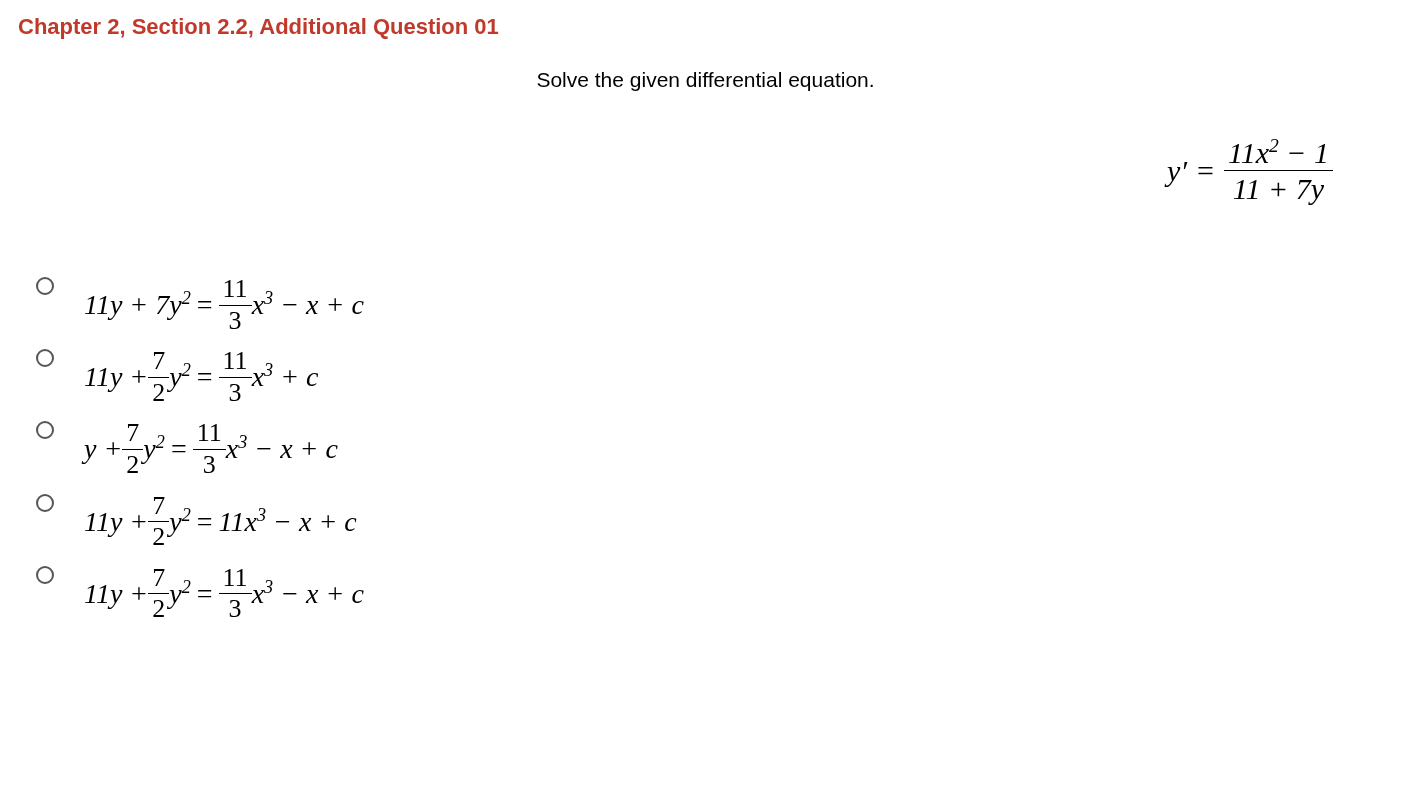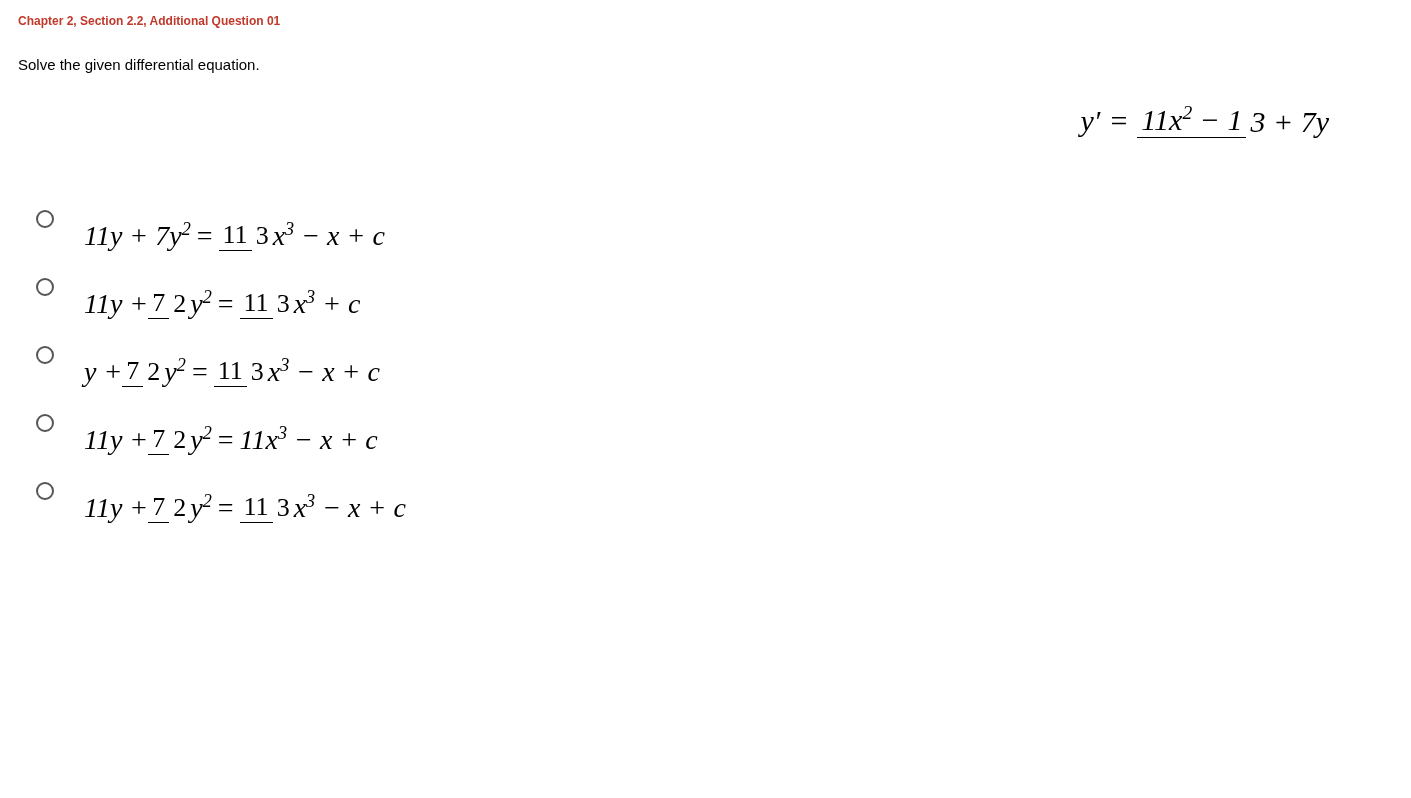--- a/index.html
+++ b/index.html
@@ -8,45 +8,46 @@
     font-family: Verdana, Geneva, sans-serif;
     font-size: 16px;
     color: #000;
     background: #fff;
     width: 1411px;
     box-sizing: border-box;
   }
   .title {
     color: #c0392b;
     font-weight: bold;
-    font-size: 12px;
+    font-size: 22px;
     margin: 0 0 28px 0;
   }
   .prompt {
-    font-size: 15px;
-    margin-bottom: 30px;
+    font-size: 21px;
+    margin-bottom: 44px;
+    text-align: center;
   }
   .equation-area {
     width: 100%;
     display: flex;
     justify-content: flex-end;
     padding-right: 60px;
     box-sizing: border-box;
     margin-bottom: 70px;
   }
   .main-eq {
     font-family: "Times New Roman", Times, serif;
     font-size: 30px;
     display: flex;
     align-items: center;
     gap: 10px;
   }
   .frac {
     display: inline-flex;
-    flex-direction: row;
+    flex-direction: column;
     align-items: center;
     vertical-align: middle;
     line-height: 1.1;
   }
   .frac .num {
     border-bottom: 1.5px solid #000;
     padding: 0 4px 1px 4px;
   }
   .frac .den {
     padding: 1px 4px 0 4px;
@@ -96,21 +97,21 @@
 <div class="title">Chapter 2, Section 2.2, Additional Question 01</div>
 
 <div class="prompt">Solve the given differential equation.</div>
 
 <div class="equation-area">
   <div class="main-eq">
     <span class="it"><span class="it"><span class="it">y</span></span>′</span>
     <span>=</span>
     <span class="frac">
       <span class="num it">11<span class="it"><span class="it">x</span></span><sup>2</sup>  −  1</span>
-      <span class="den it">3  +  7y</span>
+      <span class="den it">11  +  7y</span>
     </span>
   </div>
 </div>
 
 <div class="options">
 
   <div class="option-row">
     <div class="radio"></div>
     <div class="opt-math">
       <span class="it">11y  +  7<span class="it"><span class="it">y</span></span><sup>2</sup></span>

